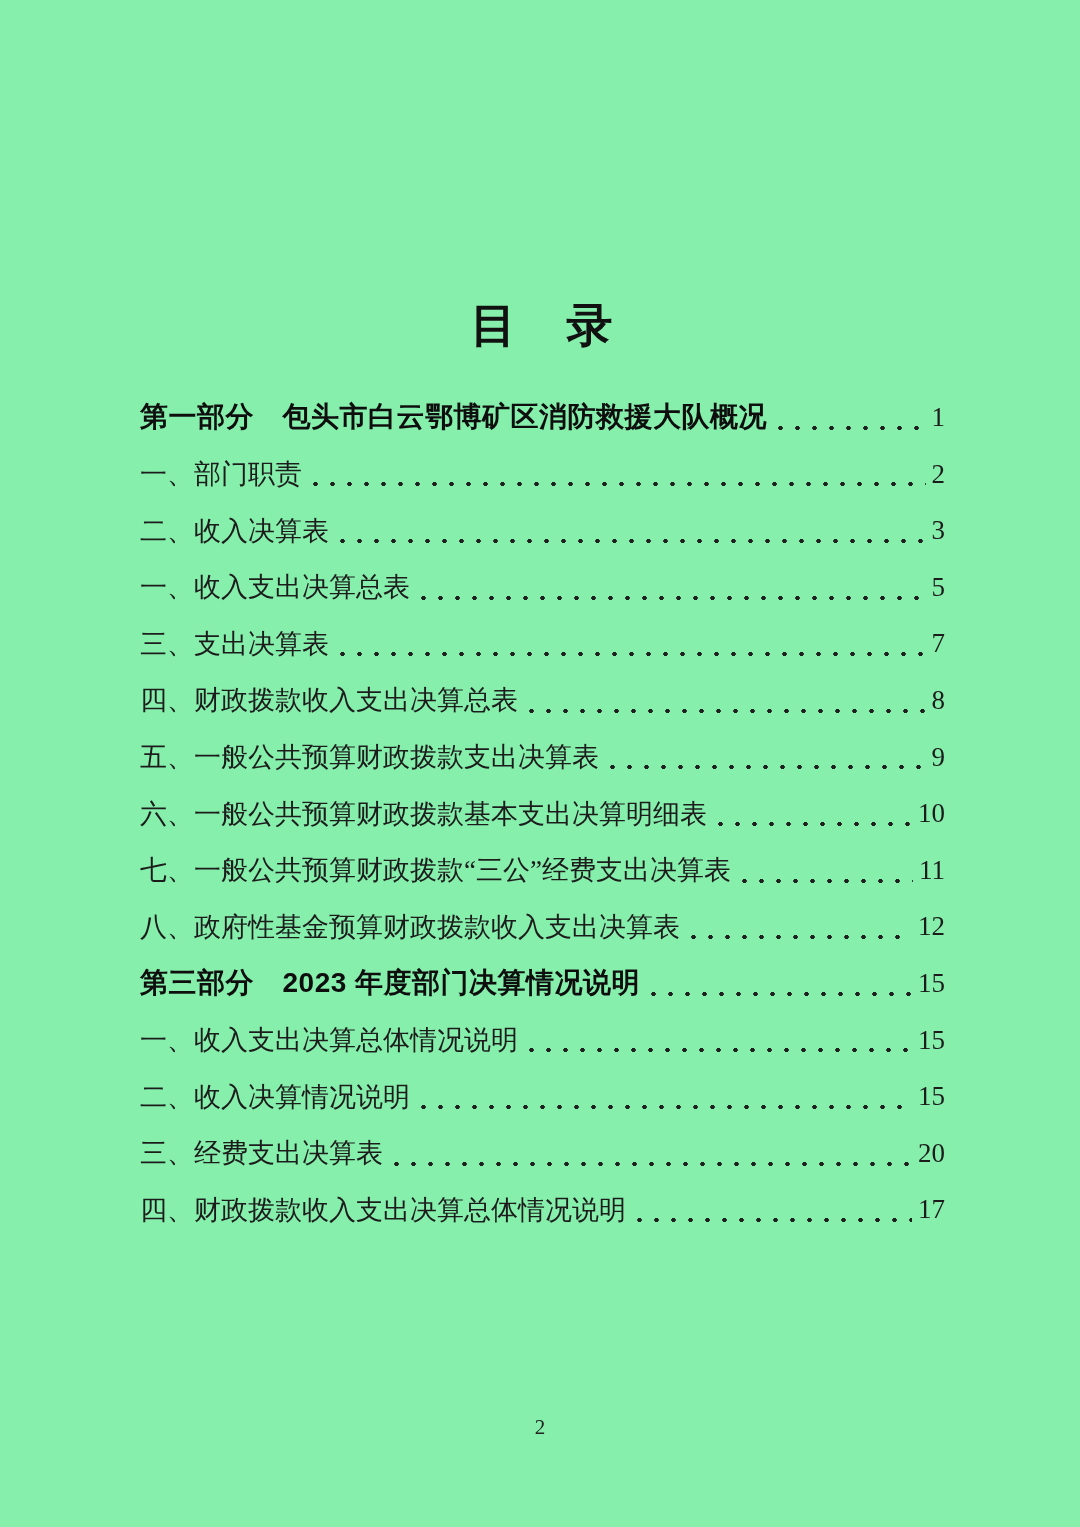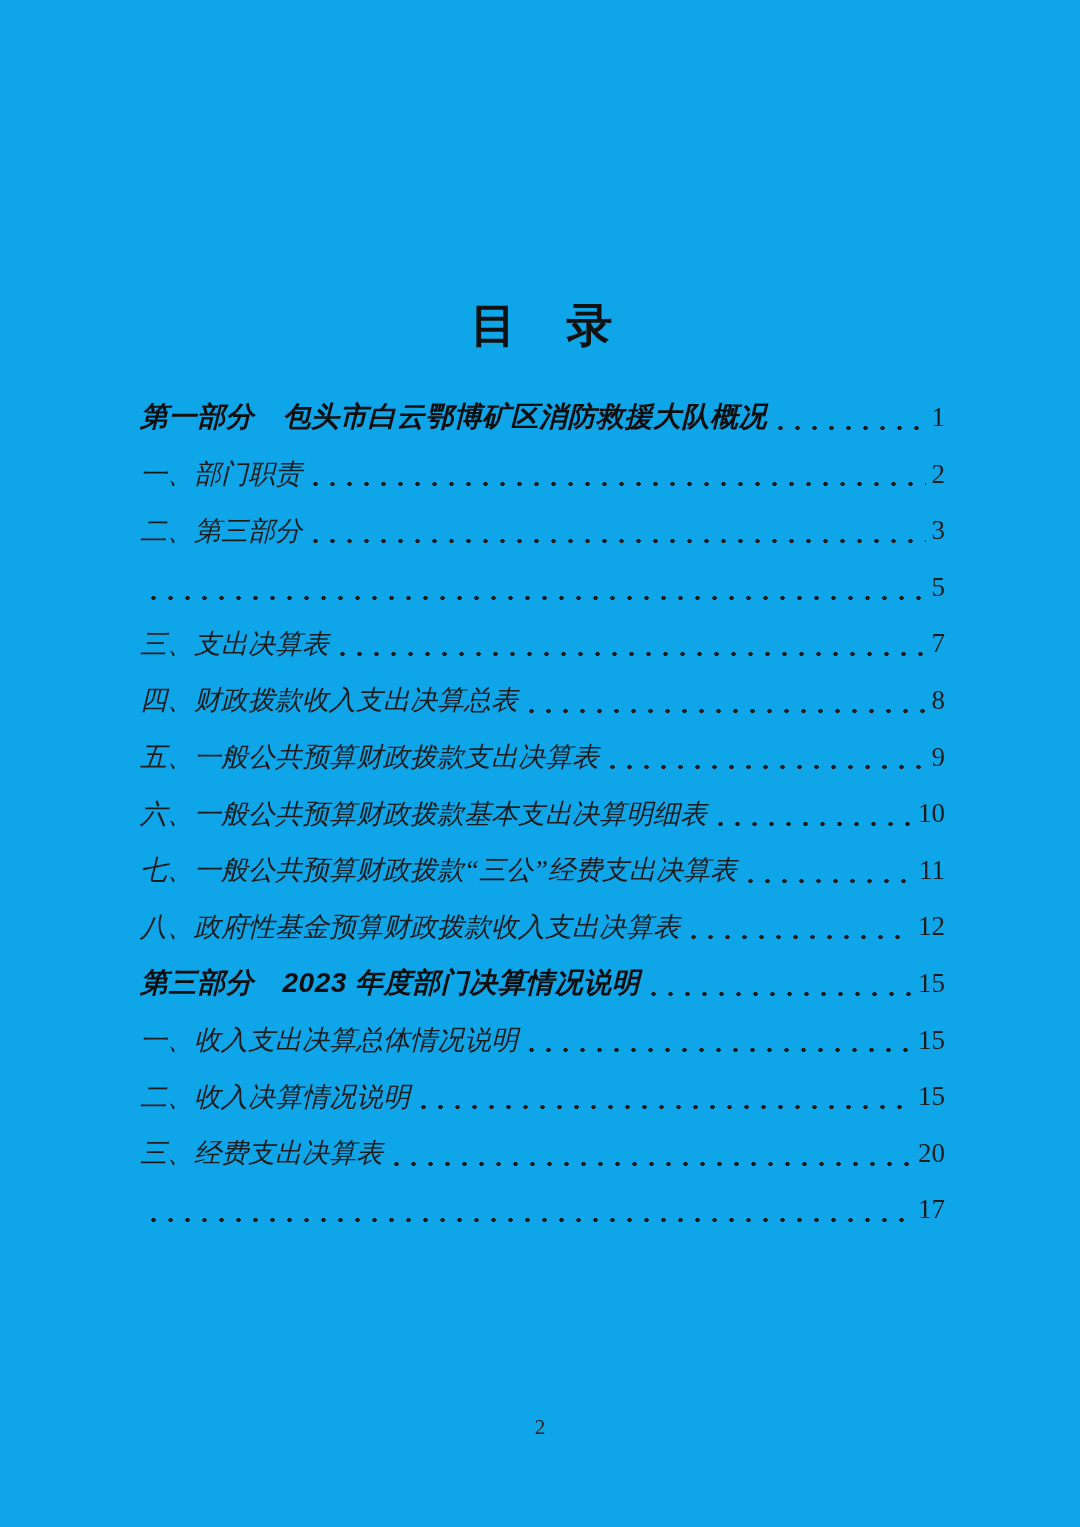--- a/index.html
+++ b/index.html
@@ -5,21 +5,21 @@
   html, body {
     margin: 0;
     padding: 0;
     background: #ffffff;
   }
   .page {
     position: relative;
     width: 1080px;
     height: 1527px;
     margin: 0 auto;
-    background: #0ea5e9;
+    background: #86efac;
     box-sizing: border-box;
     padding: 0 135px 0 140px;
     overflow: hidden;
     color: #1b1b1b;
   }
   .doc-title {
     margin: 0;
     padding-top: 298px;
     text-align: center;
     font-family: "Liberation Serif", "DejaVu Serif", serif;
@@ -46,21 +46,20 @@
     font-weight: 700;
     color: #0e0e0e;
   }
   .toc-row.section .toc-label {
     font-size: 28px;
     letter-spacing: 0.5px;
   }
   .toc-label {
     white-space: pre;
     flex: 0 0 auto;
-    font-style: italic;
   }
   .toc-dots {
     flex: 1 1 auto;
     align-self: stretch;
     margin-left: 5px;
     margin-right: 4px;
     background-image: radial-gradient(circle, #1f1f1f 2px, rgba(0,0,0,0) 2.4px);
     background-size: 17px 6px;
     background-repeat: repeat-x;
     background-position: left calc(100% - 15px);
@@ -96,25 +95,26 @@
     <span class="toc-label">第一部分　包头市白云鄂博矿区消防救援大队概况</span>
     <span class="toc-dots"></span>
     <span class="toc-page">1</span>
   </div>
       <div class="toc-row">
     <span class="toc-label">一、部门职责</span>
     <span class="toc-dots"></span>
     <span class="toc-page">2</span>
   </div>
       <div class="toc-row">
-    <span class="toc-label">二、第三部分</span>
+    <span class="toc-label">二、收入决算表</span>
     <span class="toc-dots"></span>
     <span class="toc-page">3</span>
   </div>
       <div class="toc-row">
+    <span class="toc-label">一、收入支出决算总表</span>
     <span class="toc-dots"></span>
     <span class="toc-page">5</span>
   </div>
       <div class="toc-row">
     <span class="toc-label">三、支出决算表</span>
     <span class="toc-dots"></span>
     <span class="toc-page">7</span>
   </div>
       <div class="toc-row">
     <span class="toc-label">四、财政拨款收入支出决算总表</span>
@@ -155,19 +155,20 @@
     <span class="toc-label">二、收入决算情况说明</span>
     <span class="toc-dots"></span>
     <span class="toc-page">15</span>
   </div>
       <div class="toc-row">
     <span class="toc-label">三、经费支出决算表</span>
     <span class="toc-dots"></span>
     <span class="toc-page">20</span>
   </div>
       <div class="toc-row">
+    <span class="toc-label">四、财政拨款收入支出决算总体情况说明</span>
     <span class="toc-dots"></span>
     <span class="toc-page">17</span>
   </div>
     </div>
 
   <div class="footer-page-number">2</div>
 </div>
 
 </body></html>

